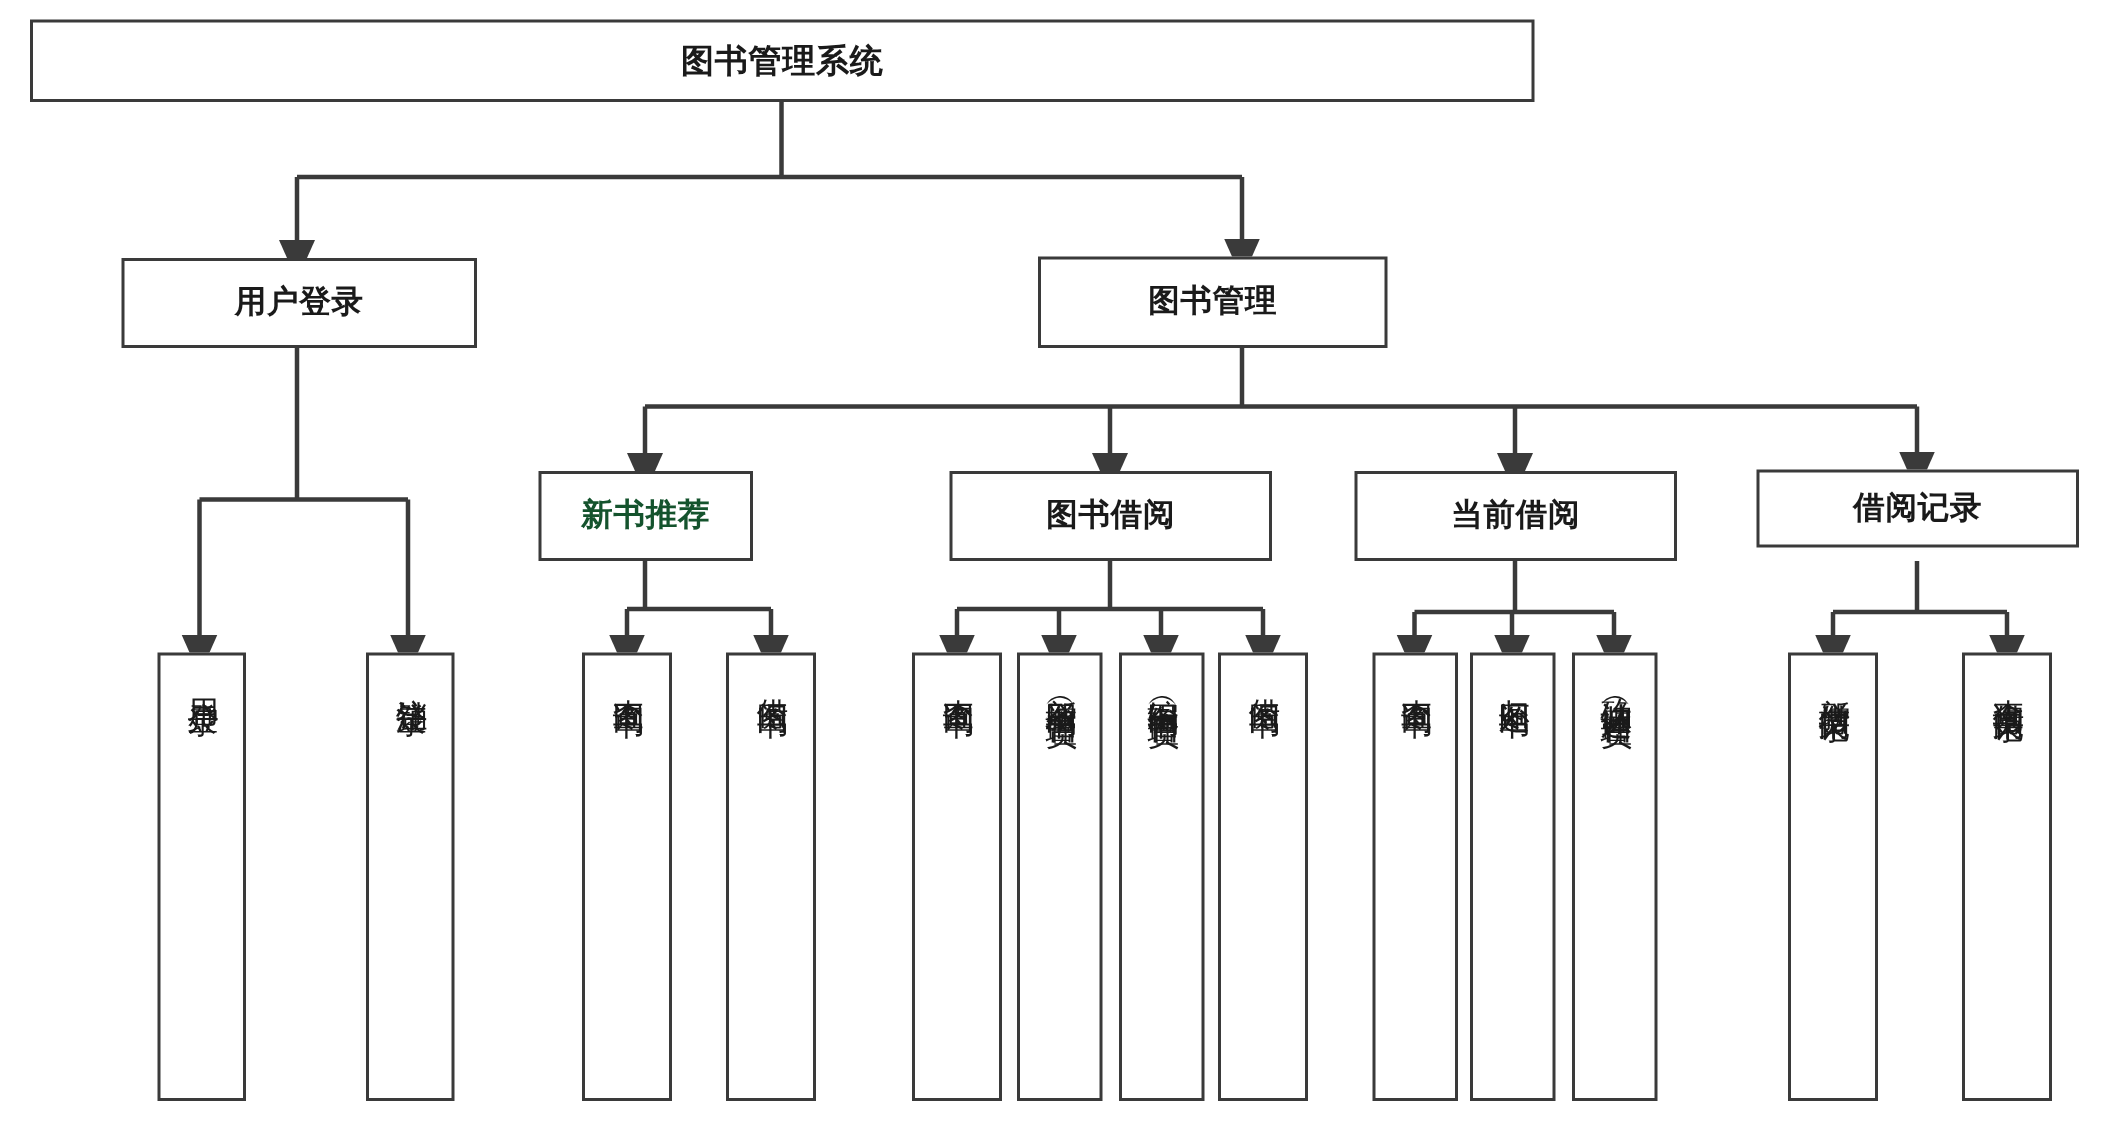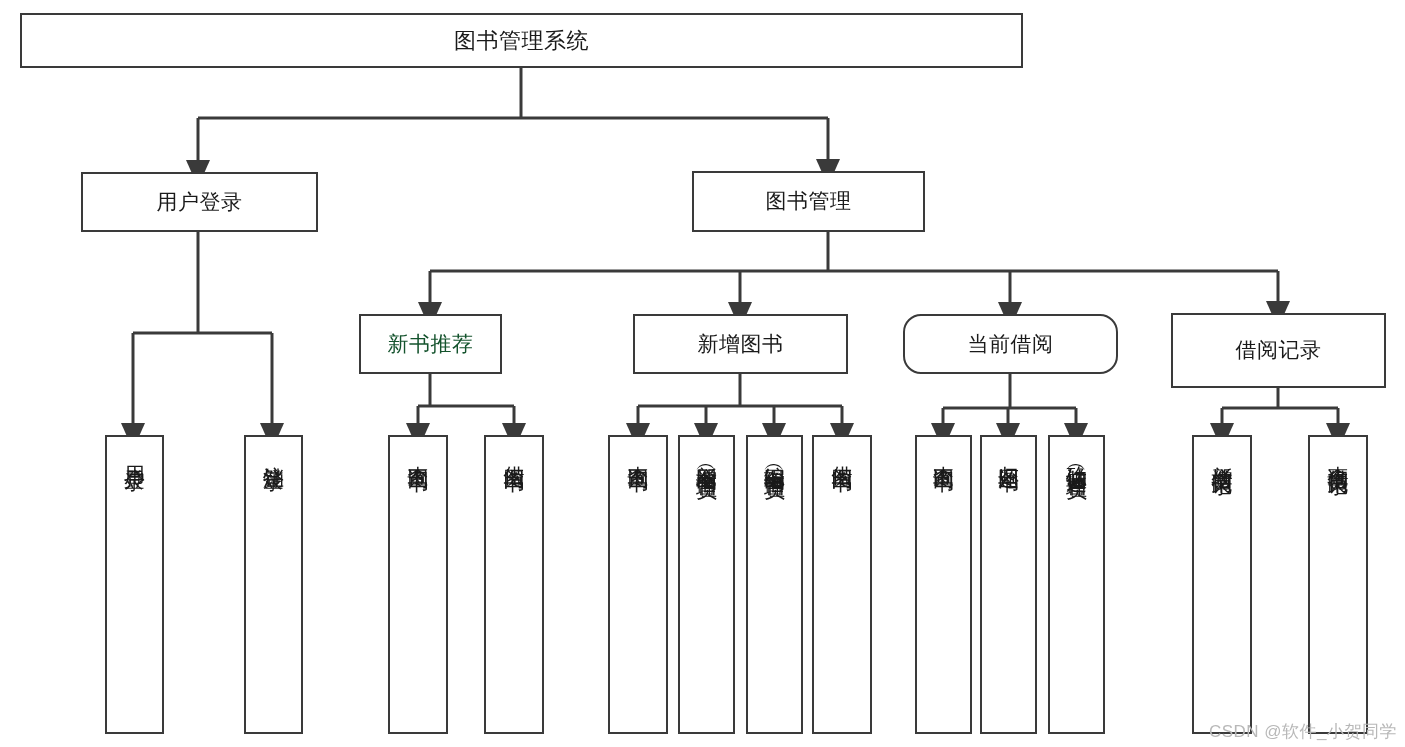--- a/index.html
+++ b/index.html
@@ -36,20 +36,21 @@
   }
   .node-label {
     display: block;
     text-align: center;
     line-height: 1.18;
     letter-spacing: 0.5px;
   }
   .node.h .node-label {
     writing-mode: horizontal-tb;
     font-size: 21px;
+    font-weight: bold;
   }
   .node.v {
     align-items: flex-start;
     padding-top: 12px;
   }
   .node.v .node-label {
     writing-mode: vertical-rl;
     text-orientation: upright;
     font-size: 21px;
     letter-spacing: 2px;
@@ -130,26 +131,26 @@
     <span class="node-label">用户登录</span>
   </div>
   <div class="node h" style="left: 692px; top: 171px; width: 233px; height: 61px; border-color: rgb(58, 58, 58); background: rgb(255, 255, 255); color: rgb(26, 26, 26);">
     <span class="node-label">图书管理</span>
   </div>
 
   <div class="node h" style="left: 359px; top: 314px; width: 143px; height: 60px; border-color: rgb(58, 58, 58); background: rgb(255, 255, 255); color: #14532d;">
     <span class="node-label">新书推荐</span>
   </div>
   <div class="node h" style="left: 633px; top: 314px; width: 215px; height: 60px; border-color: rgb(58, 58, 58); background: rgb(255, 255, 255); color: rgb(26, 26, 26);">
-    <span class="node-label">新增图书</span>
+    <span class="node-label">图书借阅</span>
   </div>
-  <div class="node h" style="left: 903px; top: 314px; width: 215px; height: 60px; border-color: rgb(58, 58, 58); background: rgb(255, 255, 255); color: rgb(26, 26, 26); border-radius: 18px;">
+  <div class="node h" style="left: 903px; top: 314px; width: 215px; height: 60px; border-color: rgb(58, 58, 58); background: rgb(255, 255, 255); color: rgb(26, 26, 26);">
     <span class="node-label">当前借阅</span>
   </div>
-  <div class="node h" style="left: 1171px; top: 313px; width: 215px; height: 75px; border-color: rgb(58, 58, 58); background: rgb(255, 255, 255); color: rgb(26, 26, 26);">
+  <div class="node h" style="left: 1171px; top: 313px; width: 215px; height: 52px; border-color: rgb(58, 58, 58); background: rgb(255, 255, 255); color: rgb(26, 26, 26);">
     <span class="node-label">借阅记录</span>
   </div>
 
   <div class="node v" style="left: 105px; top: 435px; width: 59px; height: 299px; border-color: rgb(58, 58, 58); background: rgb(255, 255, 255); color: rgb(26, 26, 26);">
     <span class="node-label">用户登录</span>
   </div>
   <div class="node v" style="left: 244px; top: 435px; width: 59px; height: 299px; border-color: rgb(58, 58, 58); background: rgb(255, 255, 255); color: rgb(26, 26, 26);">
     <span class="node-label">注销登录</span>
   </div>
   <div class="node v" style="left: 388px; top: 435px; width: 60px; height: 299px; border-color: rgb(58, 58, 58); background: rgb(255, 255, 255); color: rgb(26, 26, 26);">
@@ -179,14 +180,13 @@
   <div class="node v" style="left: 1048px; top: 435px; width: 57px; height: 299px; border-color: rgb(58, 58, 58); background: rgb(255, 255, 255); color: rgb(26, 26, 26);">
     <span class="node-label">确认归还（管理员）</span>
   </div>
   <div class="node v" style="left: 1192px; top: 435px; width: 60px; height: 299px; border-color: rgb(58, 58, 58); background: rgb(255, 255, 255); color: rgb(26, 26, 26);">
     <span class="node-label">新增借阅记录</span>
   </div>
   <div class="node v" style="left: 1308px; top: 435px; width: 60px; height: 299px; border-color: rgb(58, 58, 58); background: rgb(255, 255, 255); color: rgb(26, 26, 26);">
     <span class="node-label">查询借阅记录</span>
   </div>
 
-  <div id="watermark" style="color: rgb(184, 184, 184);">CSDN @软件_小贺同学</div>
 </div>
 
 </body></html>

